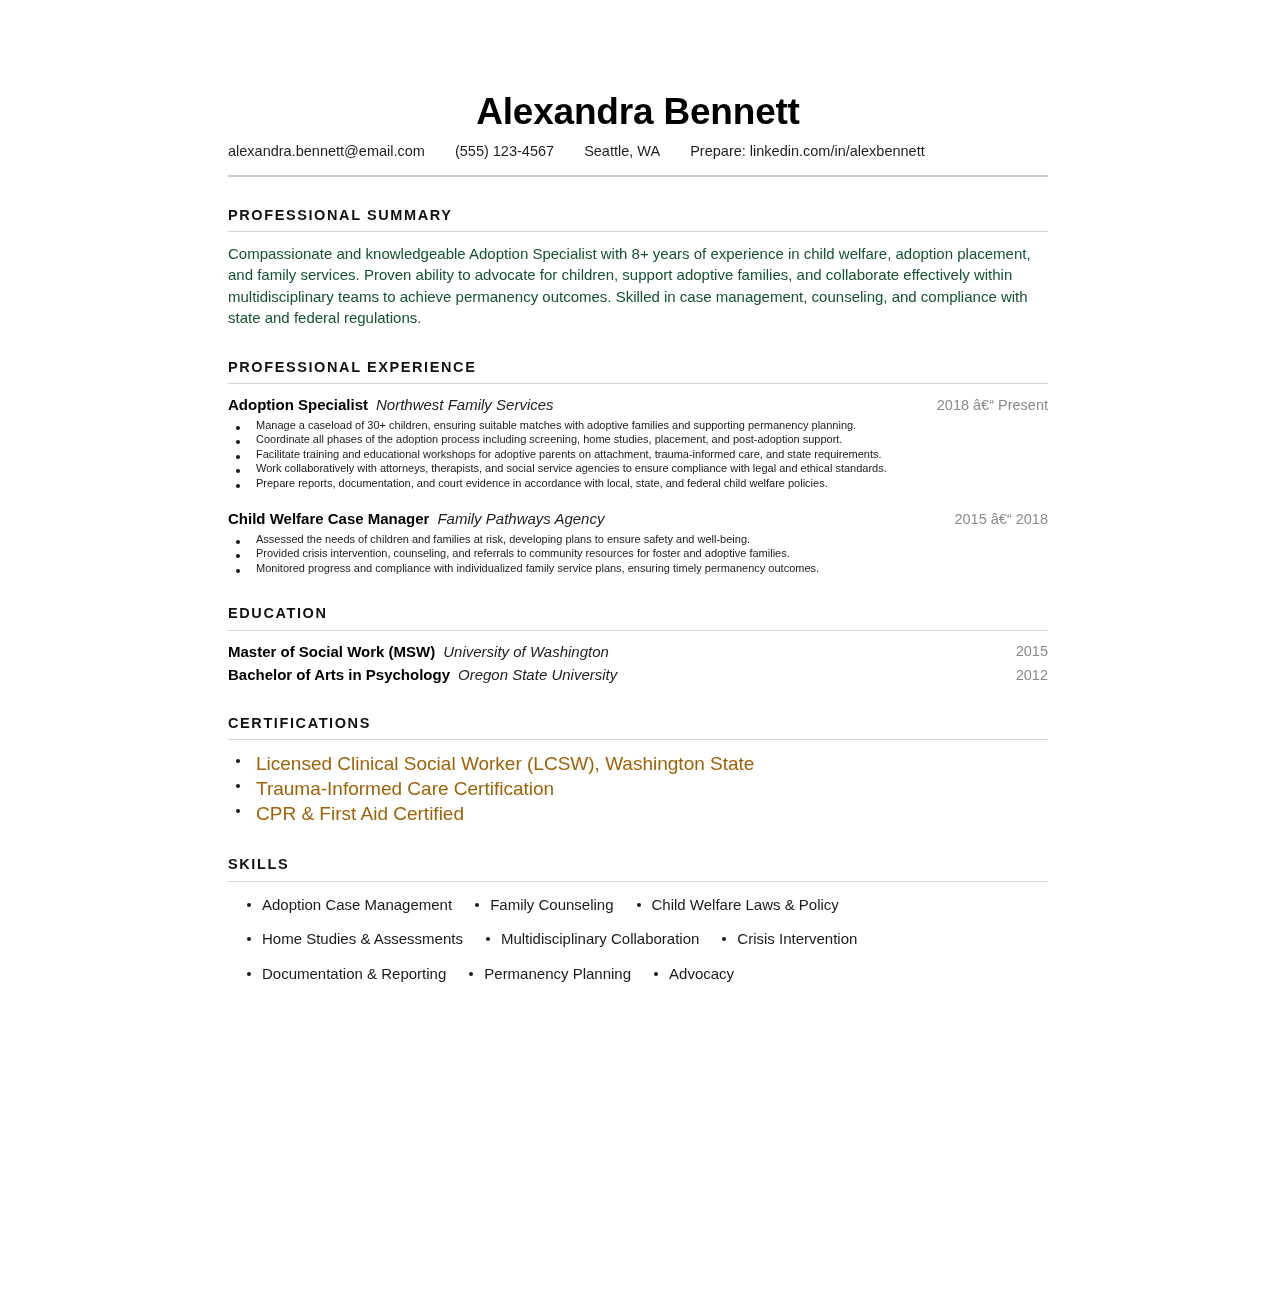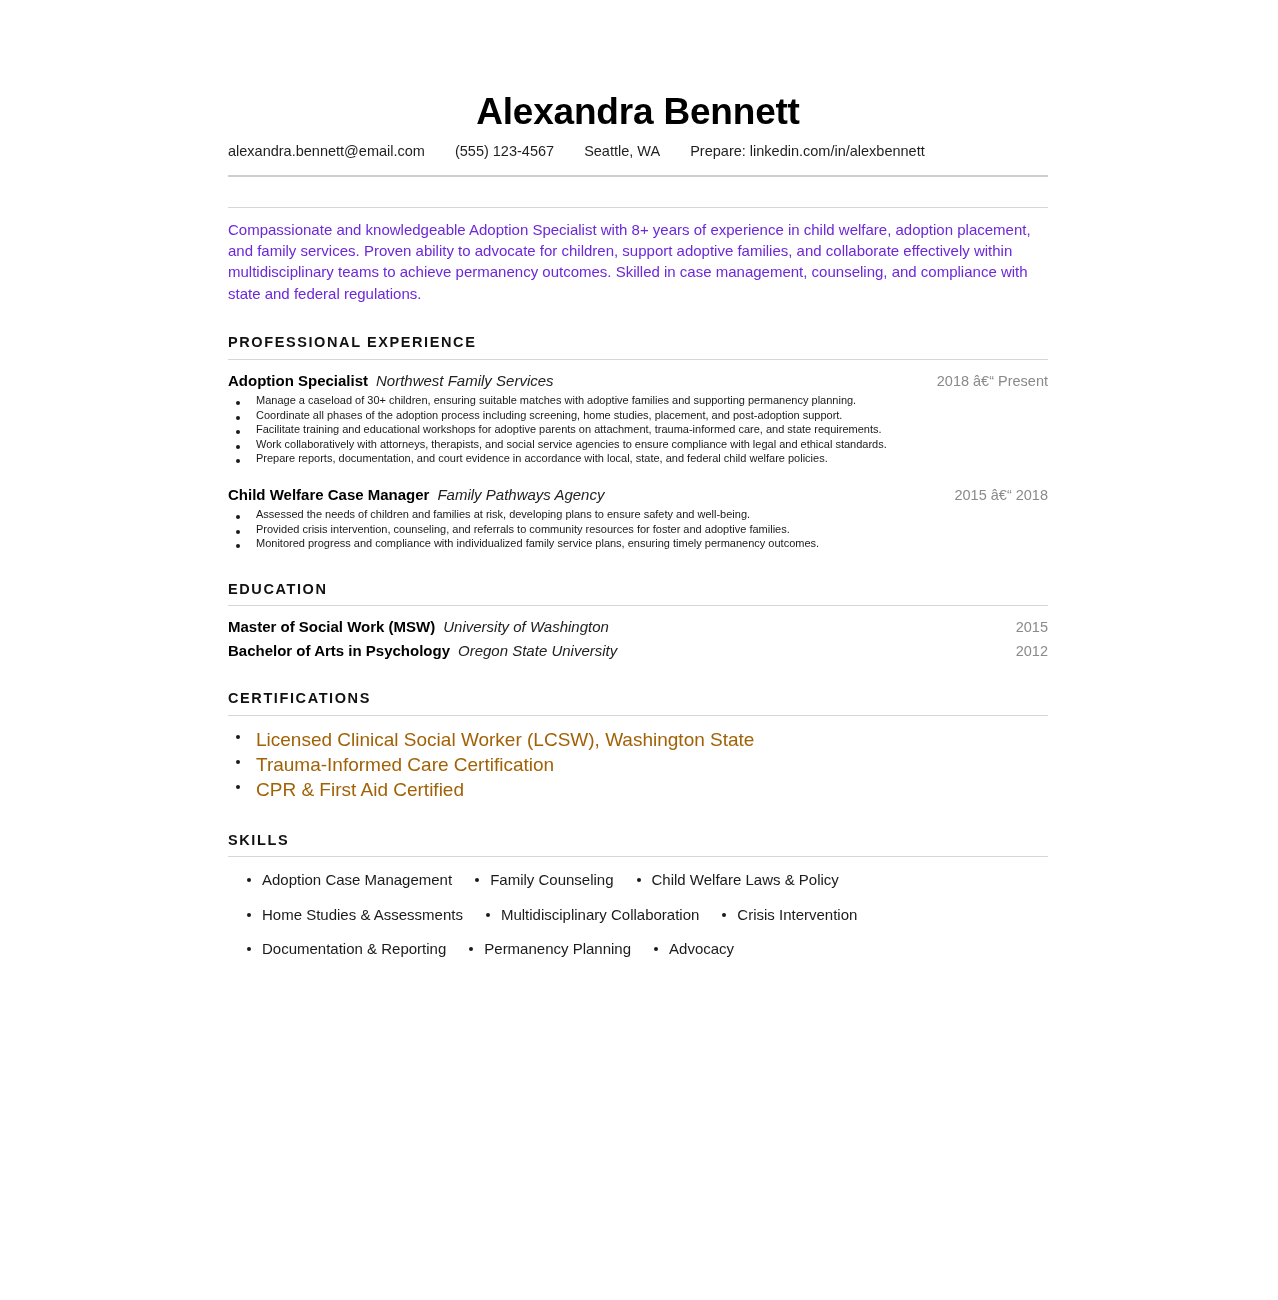--- a/index.html
+++ b/index.html
@@ -68,21 +68,21 @@
     border: 0;
     border-top: 1px solid #d6d6d6;
     margin: 0 0 11px 0;
     width: 820px;
   }
 
   
   .summary {
     font-size: 15px;
     line-height: 1.43;
-    color: #6d28d9;
+    color: #14532d;
     margin: 0;
     text-align: left;
   }
 
   
   .job { margin-bottom: 19px; }
   .job:last-child { margin-bottom: 0; }
   .job-head {
     display: flex;
     align-items: baseline;
@@ -222,20 +222,21 @@
       <div class="contact">
         <span class="citem">alexandra.bennett@email.com</span>
         <span class="citem">(555) 123-4567</span>
         <span class="citem">Seattle, WA</span>
         <span class="citem">Prepare: linkedin.com/in/alexbennett</span>
       </div>
       <hr class="rule">
     </div>
 
     <div class="section">
+      <h2 class="section-title">PROFESSIONAL SUMMARY</h2>
       <hr class="section-rule">
       <p class="summary">Compassionate and knowledgeable Adoption Specialist with 8+ years of experience in child welfare, adoption placement, and family services. Proven ability to advocate for children, support adoptive families, and collaborate effectively within multidisciplinary teams to achieve permanency outcomes. Skilled in case management, counseling, and compliance with state and federal regulations.</p>
     </div>
 
     <div class="section">
       <h2 class="section-title">PROFESSIONAL EXPERIENCE</h2>
       <hr class="section-rule">
 
       <div class="job">
         <div class="job-head">

